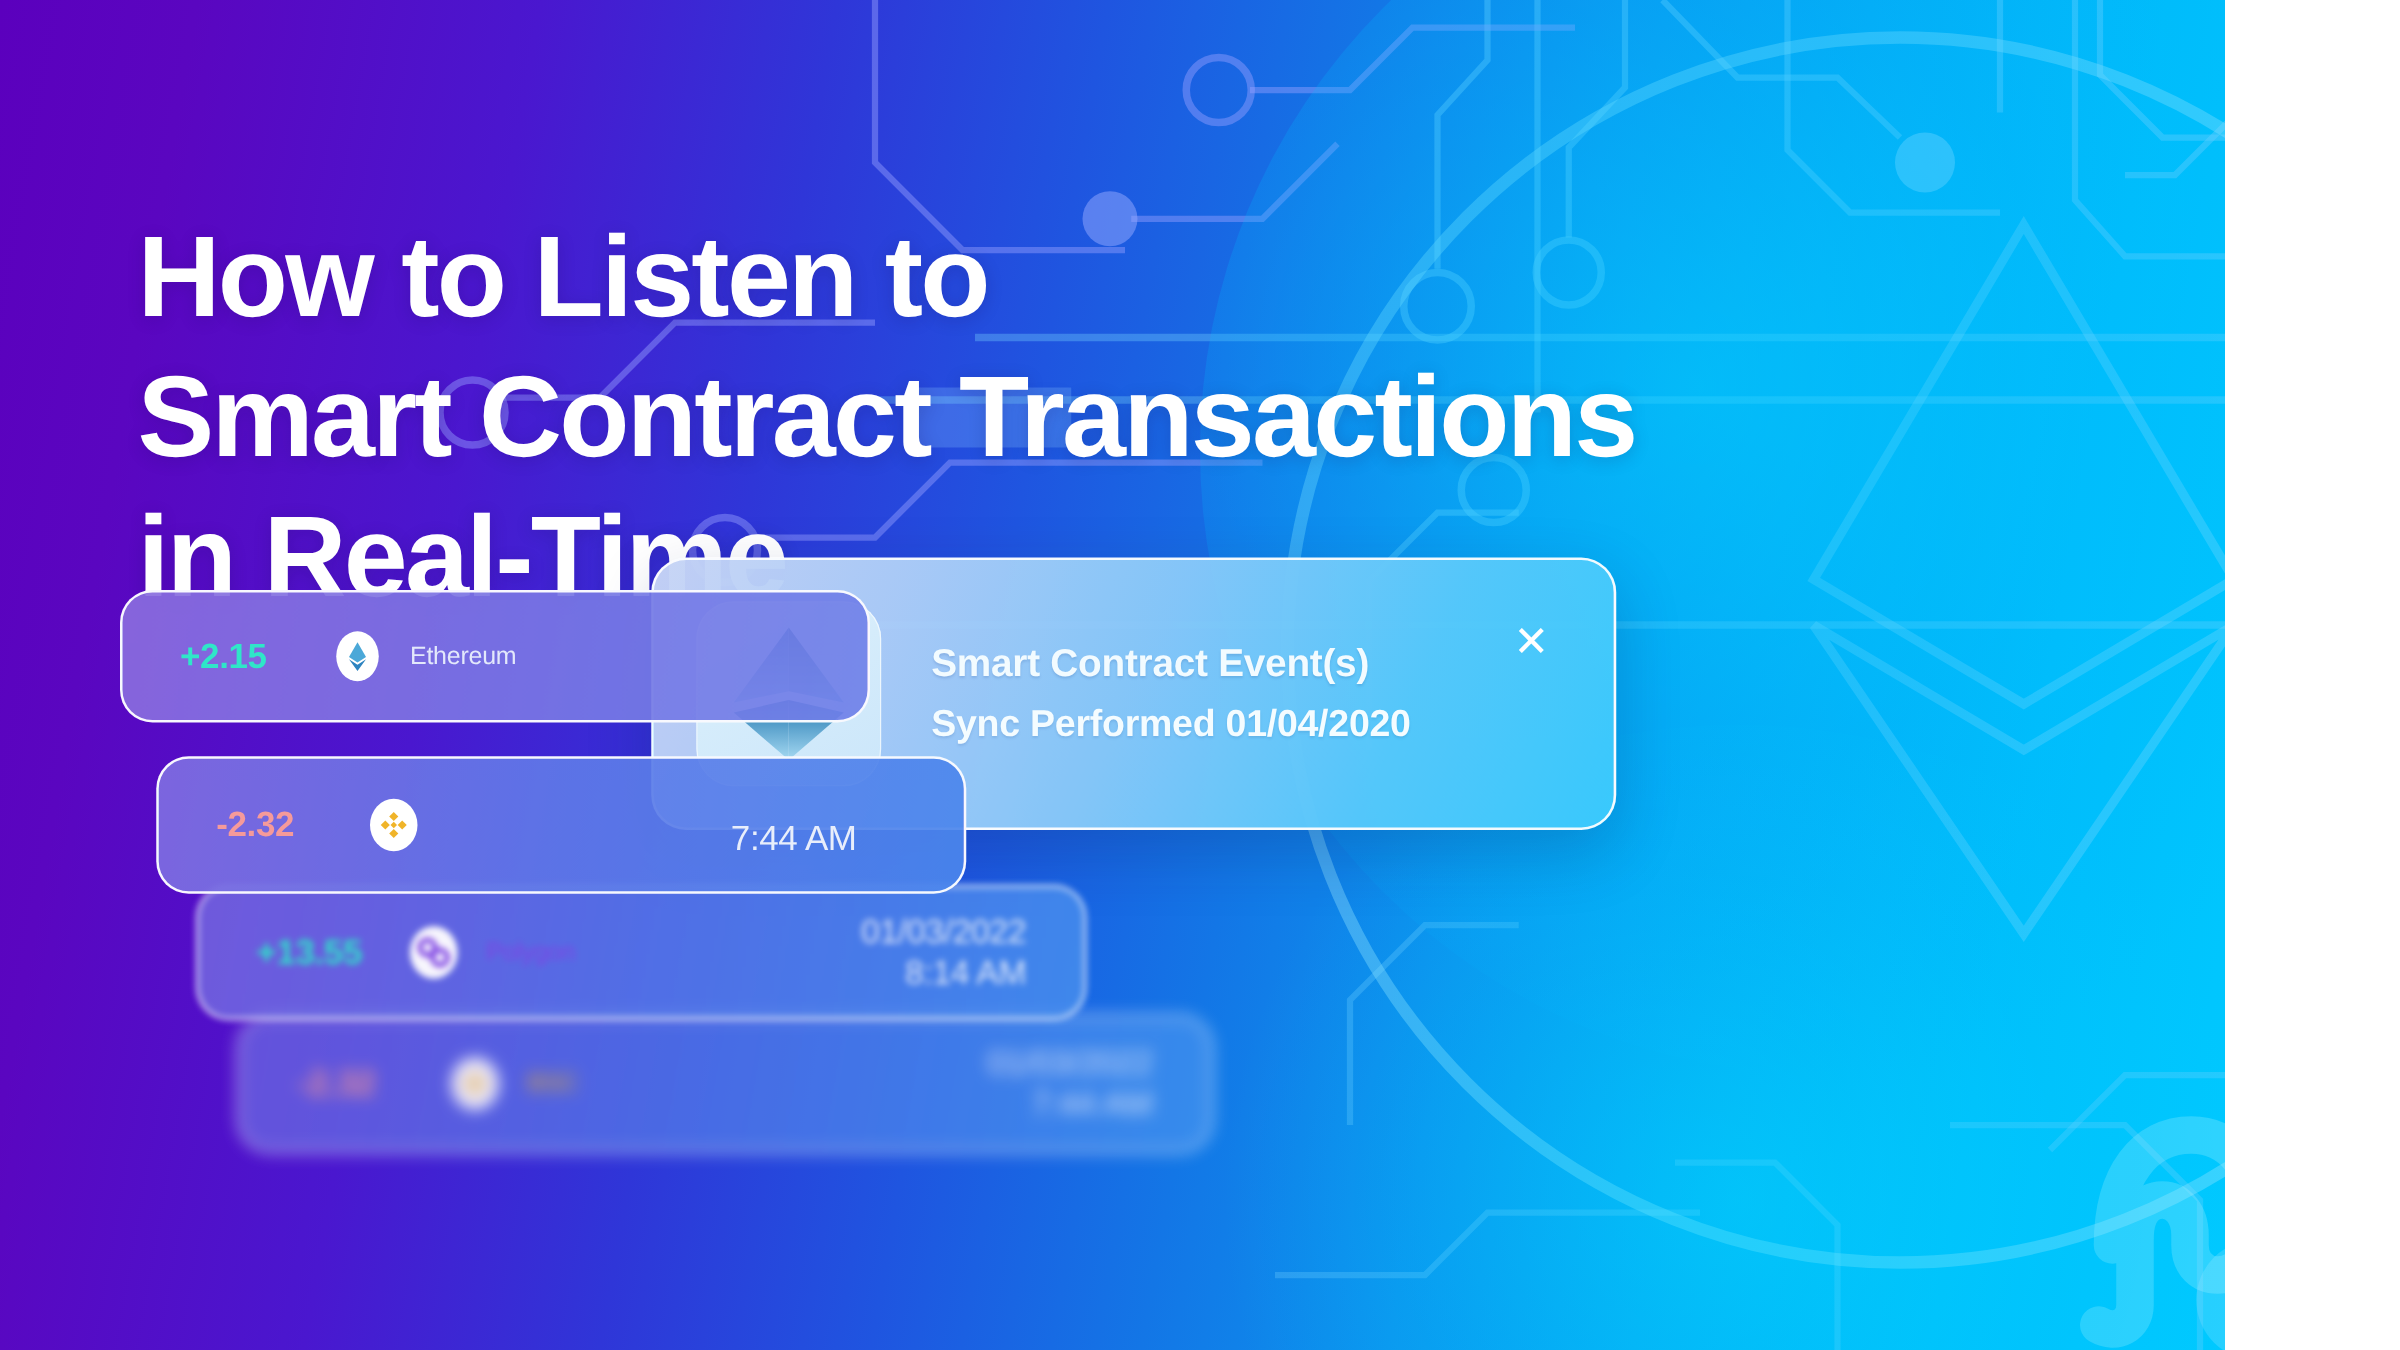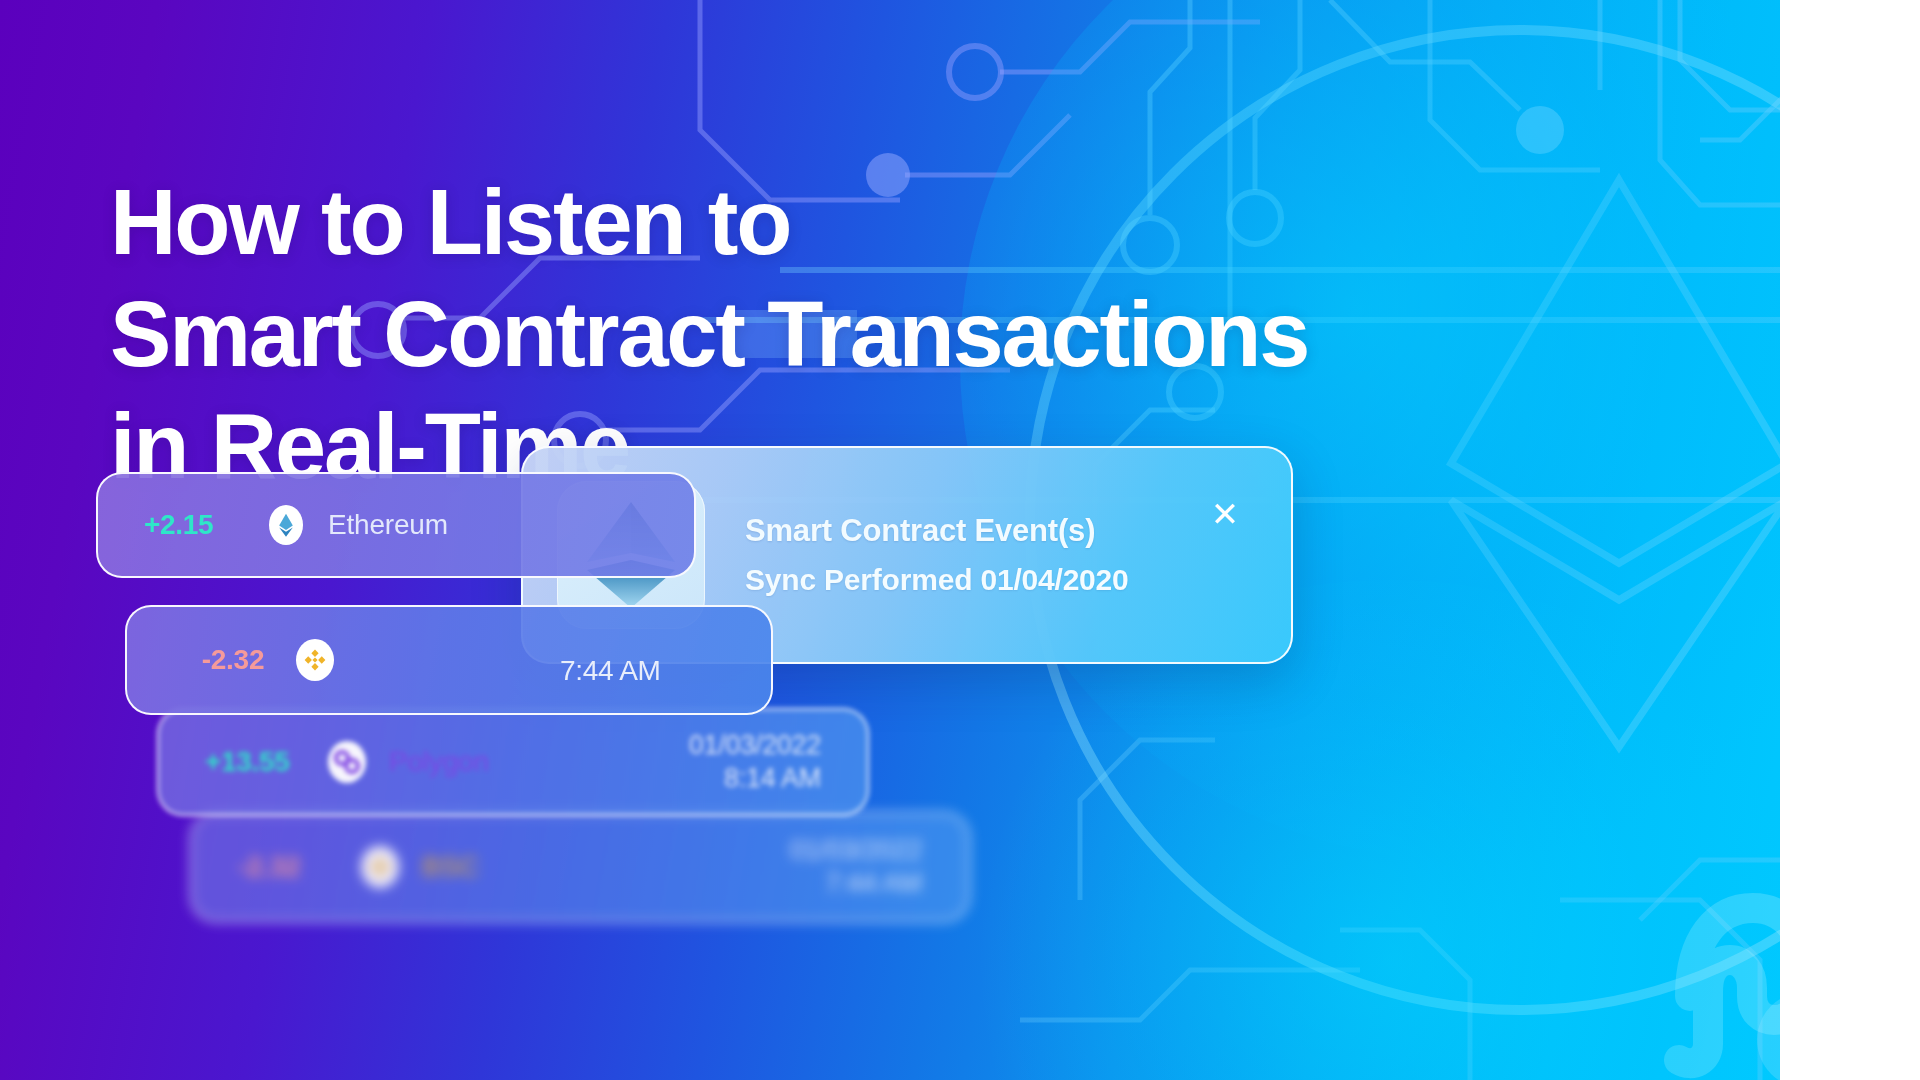--- a/index.html
+++ b/index.html
@@ -179,40 +179,40 @@
     letter-spacing: -0.3px;
     width: 120px; flex: 0 0 auto;
   }
   .tk-coin-icon {
     width: 44px; height: 44px;
     flex: 0 0 auto;
     margin-right: 20px;
     display: flex; align-items: center; justify-content: center;
   }
   .tk-name {
-    font-size: 28px; font-weight: 500;
+    font-size: 20px; font-weight: 500;
     letter-spacing: -0.2px;
     flex: 1 1 auto;
   }
   .tk-stamp {
     text-align: right;
     flex: 0 0 auto;
     color: #e5ecfb;
     font-size: 27px;
     line-height: 1.22;
     letter-spacing: -0.3px;
   }
 
   
   .time-float {
     position: absolute;
     color: #e8eefb;
     font-size: 28px;
     letter-spacing: -0.3px;
-    text-align: left;
+    text-align: center;
     z-index: 4;
   }
 </style>
 </head>
 <body>
 
 <div id="stage">
 
   <div class="bg-layer">
 
@@ -315,21 +315,21 @@
       </svg>
     </span>
     <span class="tk-name" style="color:#8247e5;">Polygon</span>
     <span class="tk-stamp">
       <span>01/03/2022</span><br>
       <span>8:14 AM</span>
     </span>
   </div>
 
   <div class="token-row row-bsc">
-    <span class="tk-delta" style="color:#f59a9a;text-align:center;">-2.32</span>
+    <span class="tk-delta" style="color:#f59a9a;">-2.32</span>
     <span class="tk-coin-icon">
       <svg width="44" height="44" viewBox="0 0 44 44">
         <ellipse cx="22" cy="22" rx="19" ry="21" fill="#ffffff"></ellipse>
         <g fill="#f0b429" transform="translate(22,22) scale(0.52)">
           <path d="M0,-20 L7,-13 L0,-6 L-7,-13 Z"></path>
           <path d="M-13,-7 L-6,0 L-13,7 L-20,0 Z"></path>
           <path d="M13,-7 L20,0 L13,7 L6,0 Z"></path>
           <path d="M0,6 L7,13 L0,20 L-7,13 Z"></path>
           <path d="M0,-5 L5,0 L0,5 L-5,0 Z"></path>
         </g>

